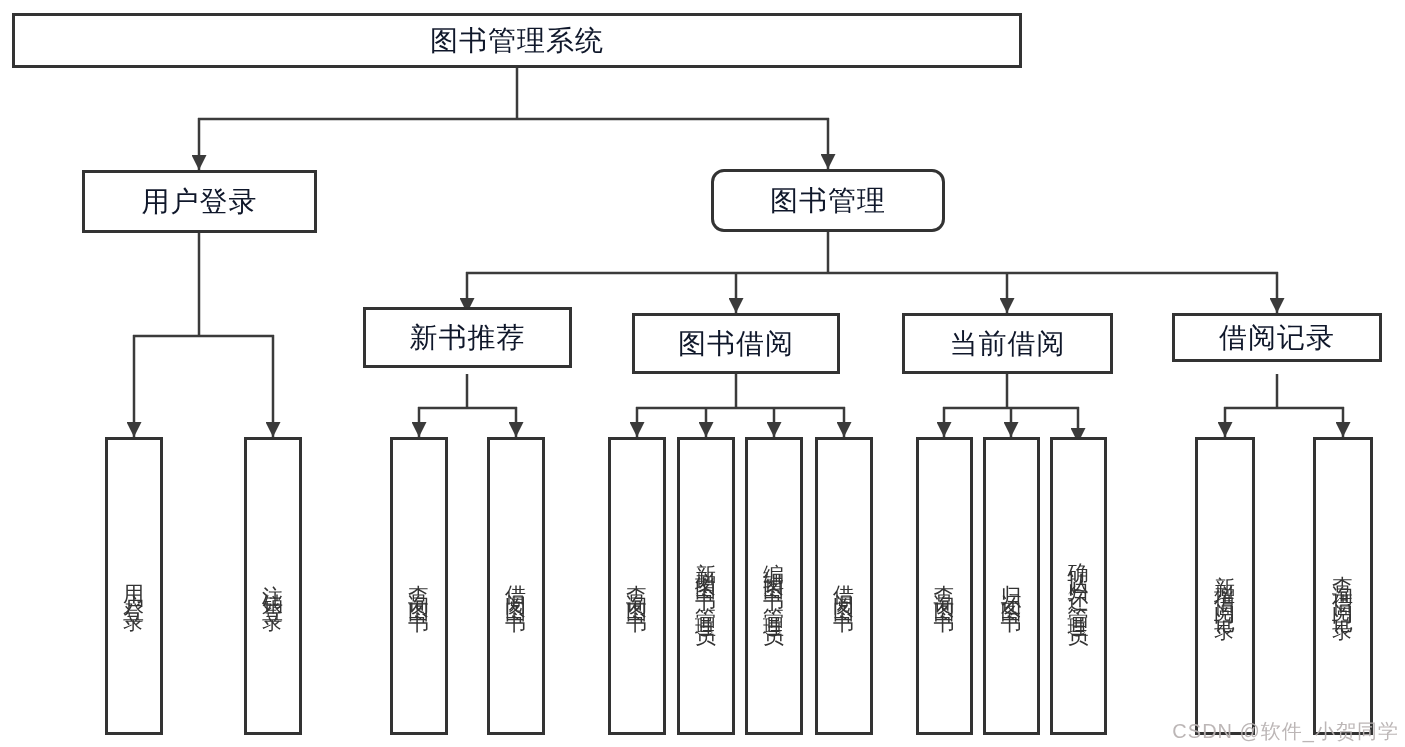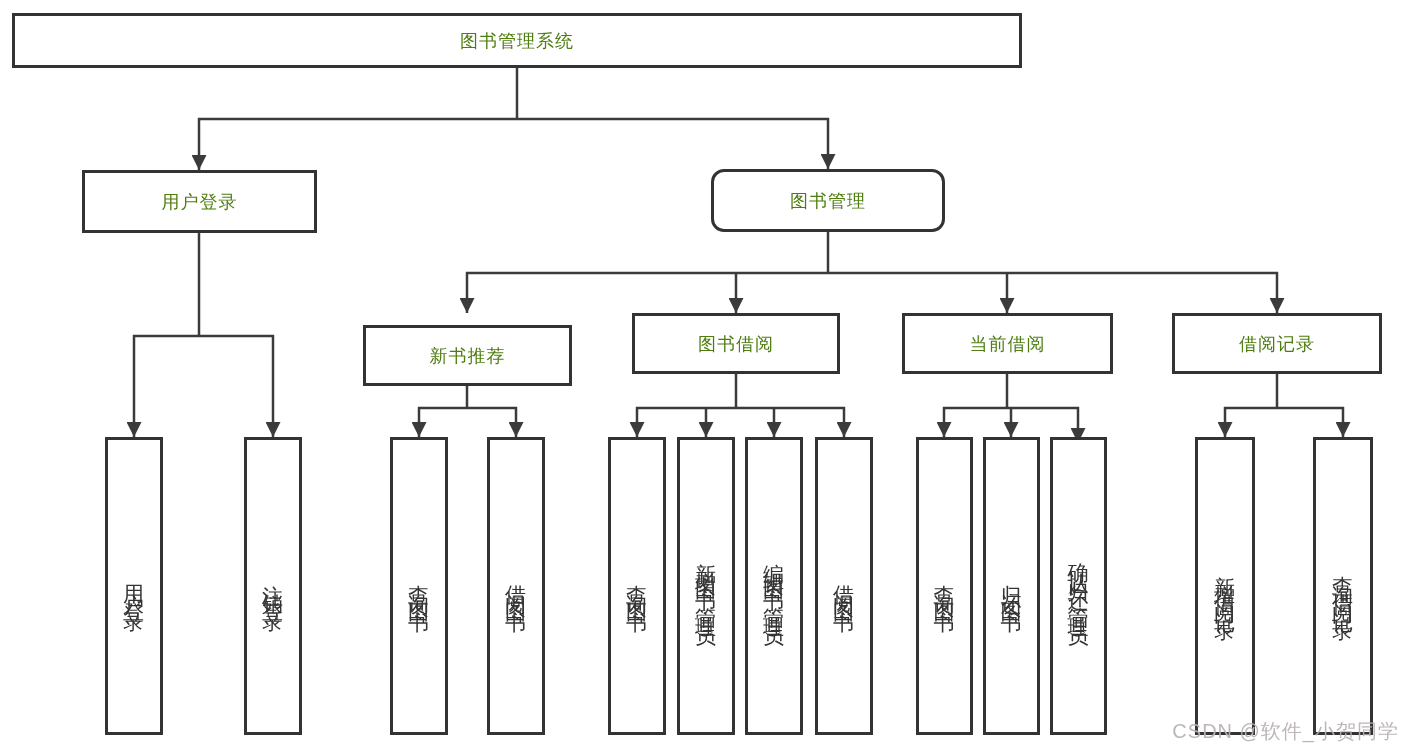--- a/index.html
+++ b/index.html
@@ -23,22 +23,22 @@
     pointer-events: none;
   }
   .node {
     position: absolute;
     box-sizing: border-box;
     border: 3px solid #333333;
     background: #ffffff;
     display: flex;
     align-items: center;
     justify-content: center;
-    color: #4d7c0f;
-    font-size: 18px;
+    color: #0f172a;
+    font-size: 28px;
     letter-spacing: 1px;
     white-space: nowrap;
   }
   .leaf {
     position: absolute;
     box-sizing: border-box;
     border: 3px solid #333333;
     background: #ffffff;
     display: flex;
     align-items: center;
@@ -52,24 +52,24 @@
     writing-mode: vertical-rl;
     font-size: 21px;
     letter-spacing: 9px;
     line-height: 1;
     color: #333333;
   }
   
   #n-root   { left: 12px;  top: 13px;  width: 1010px; height: 55px; }
   #n-user   { left: 82px;  top: 170px; width: 235px;  height: 63px; }
   #n-mgmt   { left: 711px; top: 169px; width: 234px;  height: 63px; border-radius: 13px; }
-  #n-sec0   { left: 363px; top: 325px; width: 209px;  height: 61px; }
+  #n-sec0   { left: 363px; top: 307px; width: 209px;  height: 61px; }
   #n-sec1   { left: 632px; top: 313px; width: 208px;  height: 61px; }
   #n-sec2   { left: 902px; top: 313px; width: 211px;  height: 61px; font-family: Liberation Mono, monospace; }
-  #n-sec3   { left: 1172px;top: 313px; width: 210px;  height: 61px; }
+  #n-sec3   { left: 1172px;top: 313px; width: 210px;  height: 49px; }
   
   #l-u0 { left: 105px; }
   #l-u1 { left: 244px; }
   #l-s0a { left: 390px; }
   #l-s0b { left: 487px; }
   #l-s1a { left: 608px; }
   #l-s1b { left: 677px; }
   #l-s1c { left: 745px; }
   #l-s1d { left: 815px; }
   #l-s2a { left: 916px; width: 57px; }

